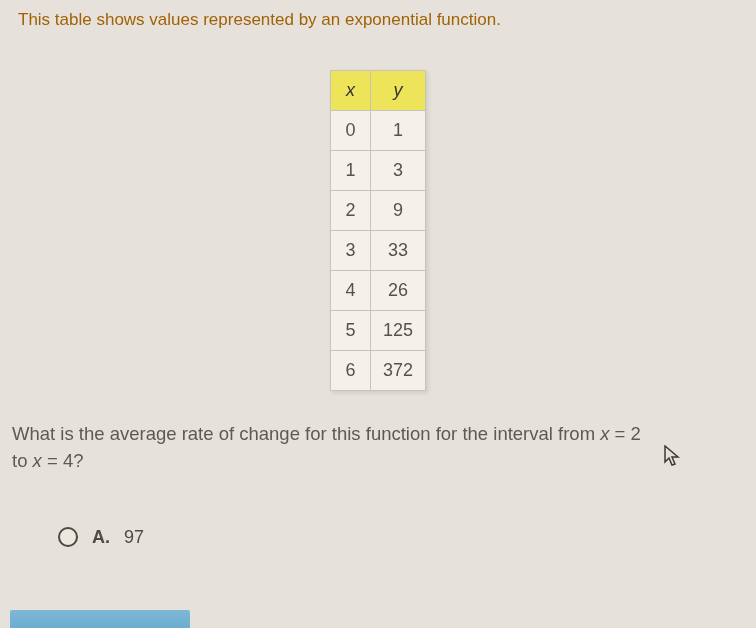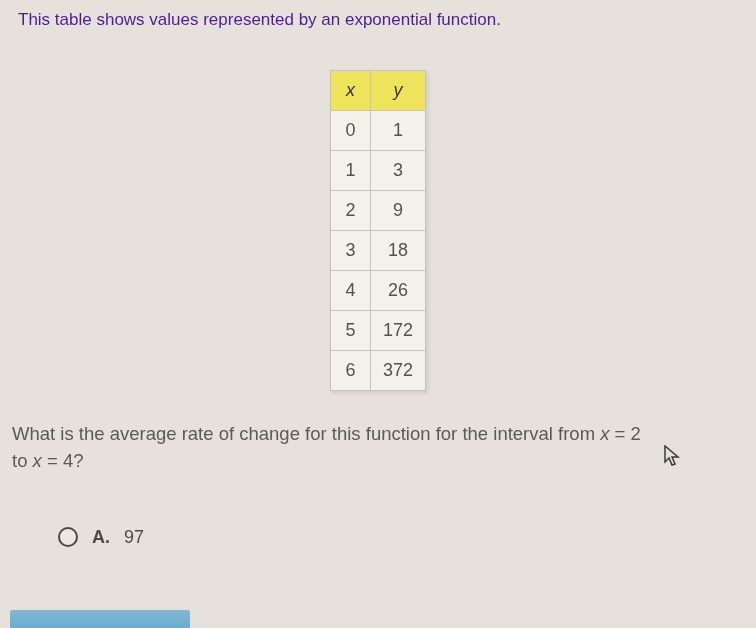--- a/index.html
+++ b/index.html
@@ -7,21 +7,21 @@
       width:756px; height:628px;
       font-family:Arial,Helvetica,sans-serif;
       background:#e6e2db;
       color:#5f5c56;
       overflow:hidden;
       position:relative;
     }
     .intro {
       padding:10px 18px 0 18px;
       font-size:17px;
-      color:#4c1d95;
+      color:#a16207;
     }
     .table-wrap {
       display:flex;
       justify-content:center;
       margin-top:40px;
     }
     table {
       border-collapse:collapse;
       background:#f4f1ea;
       box-shadow:2px 2px 4px rgba(0,0,0,.1);
@@ -102,29 +102,29 @@
     <tr>
           <td class="col-x">1</td>
           <td class="col-y">3</td>
         </tr>
     <tr>
           <td class="col-x">2</td>
           <td class="col-y">9</td>
         </tr>
     <tr>
           <td class="col-x">3</td>
-          <td class="col-y">18</td>
+          <td class="col-y">33</td>
         </tr>
     <tr>
           <td class="col-x">4</td>
           <td class="col-y">26</td>
         </tr>
     <tr>
           <td class="col-x">5</td>
-          <td class="col-y">172</td>
+          <td class="col-y">125</td>
         </tr>
     <tr>
           <td class="col-x">6</td>
           <td class="col-y">372</td>
         </tr>
   </tbody>
     </table>
 </div>
 
 <span class="cursor">

